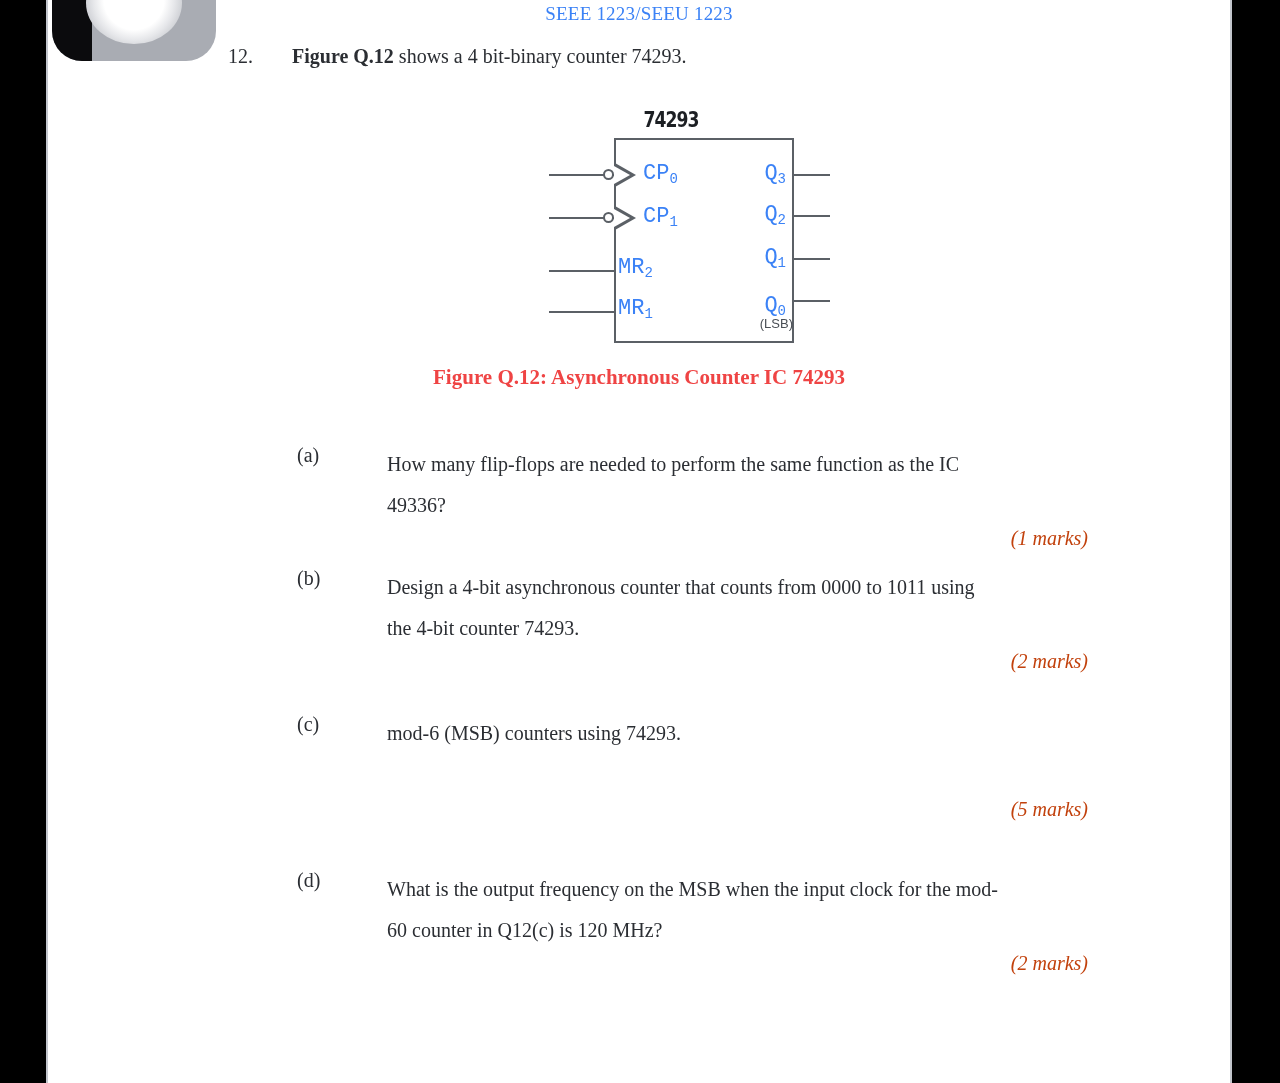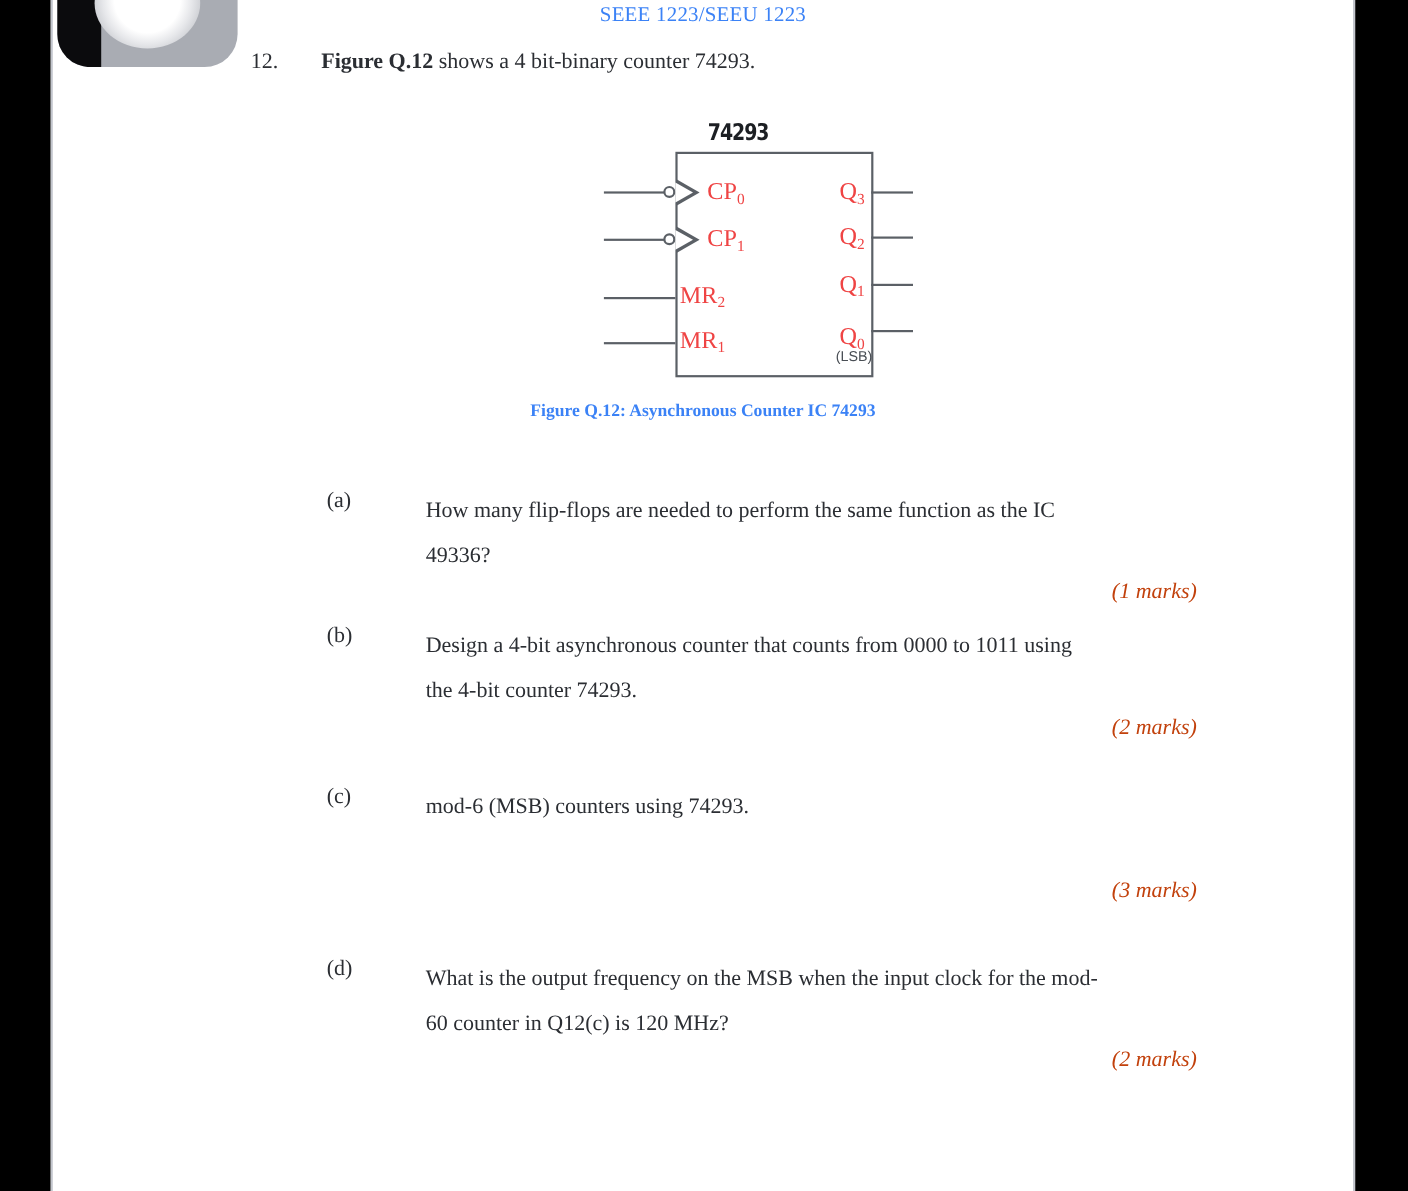--- a/index.html
+++ b/index.html
@@ -128,23 +128,23 @@
     left: 93px;
     top: 30px;
     width: 180px;
     height: 205px;
     border: 2px solid #5b6066;
     box-sizing: border-box;
     background: transparent;
   }
   .pin-label {
     position: absolute;
-    font-family: Liberation Serif, serif;
+    font-family: Liberation Mono, monospace;
     font-size: 22px;
-    color: #ef4444;
+    color: #3b82f6;
     white-space: nowrap;
   }
   .pin-label sub {
     font-size: 14px;
     vertical-align: baseline;
     position: relative;
     bottom: -4px;
   }
   .pin-label.in  { left: 122px; }
   .pin-label.out { right: 35px; text-align: right; }
@@ -189,23 +189,23 @@
     border-bottom: 9px solid transparent;
     border-left: 16px solid #ffffff;
   }
 
   
   #figure-caption {
     position: absolute;
     left: 0; right: 0;
     top: 365px;
     text-align: center;
-    font-size: 16px;
+    font-size: 21px;
     font-weight: bold;
-    color: #3b82f6;
+    color: #ef4444;
   }
 
   
   .part {
     position: absolute;
     left: 251px;
     width: 798px;
     color: #2b2e33;
   }
   .part .part-label {
@@ -320,21 +320,21 @@
     </div>
   </div>
   <div class="marks" style="top:650px;">(2 marks)</div>
 
   <div class="part" style="top:713px;">
     <div class="part-label">(c)</div>
     <div class="part-text">
       <div class="last-line">mod-6 (MSB) counters using 74293.</div>
     </div>
   </div>
-  <div class="marks" style="top:798px;">(3 marks)</div>
+  <div class="marks" style="top:798px;">(5 marks)</div>
 
   <div class="part" style="top:869px;">
     <div class="part-label">(d)</div>
     <div class="part-text">
       <div>What is the output frequency on the MSB when the input clock for the mod-</div>
       <div class="last-line">60 counter in Q12(c) is 120 MHz?</div>
     </div>
   </div>
   <div class="marks" style="top:952px;">(2 marks)</div>
 

